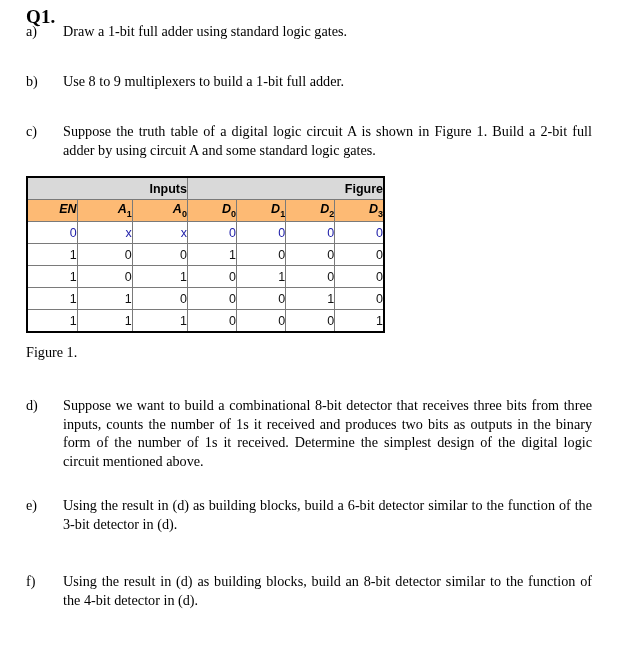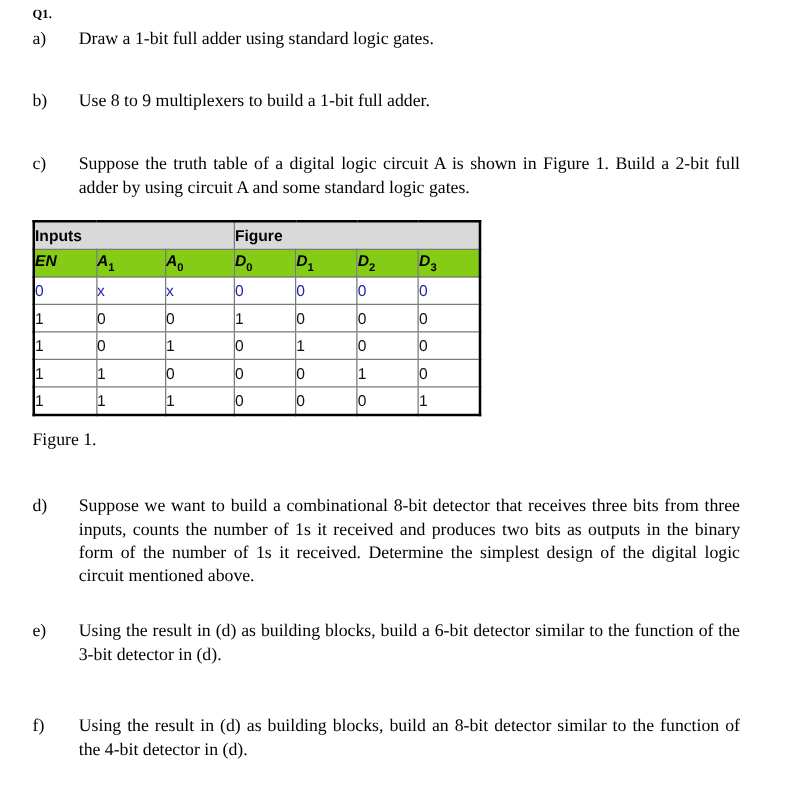--- a/index.html
+++ b/index.html
@@ -23,21 +23,21 @@
     top: 0;
     width: 632px;
     height: 646px;
   }
 
   
   .q-heading {
     position: absolute;
     left: 26px;
     top: 6px;
-    font-size: 10px;
+    font-size: 19px;
     font-weight: bold;
     letter-spacing: 0.1px;
   }
 
   
   .item {
     position: absolute;
     left: 26px;
     width: 566px;
     font-size: 14.2px;
@@ -85,39 +85,39 @@
   }
   table.truth-table {
     border-collapse: collapse;
     width: 359px;
     font-family: "Liberation Sans", "DejaVu Sans", sans-serif;
     table-layout: fixed;
     background: #ffffff;
   }
   table.truth-table td {
     border: 1px solid #7a7a7a;
-    text-align: left;
+    text-align: right;
     vertical-align: middle;
     height: 21px;
     font-size: 12.5px;
     padding: 0;
   }
   
   table.truth-table {
     border: 2px solid #000000;
   }
   td.hdr-group {
     background: #d9d9d9;
     font-weight: bold;
     font-size: 13.5px;
     height: 22px;
     border-bottom: 1px solid #6a6a6a;
   }
   td.hdr-col {
-    background: #84cc16;
+    background: #fdba74;
     font-weight: bold;
     font-style: italic;
     font-size: 13px;
     height: 23px;
   }
   td.hdr-col sub, td.hdr-group sub {
     font-size: 9px;
     font-style: normal;
     font-weight: bold;
   }

